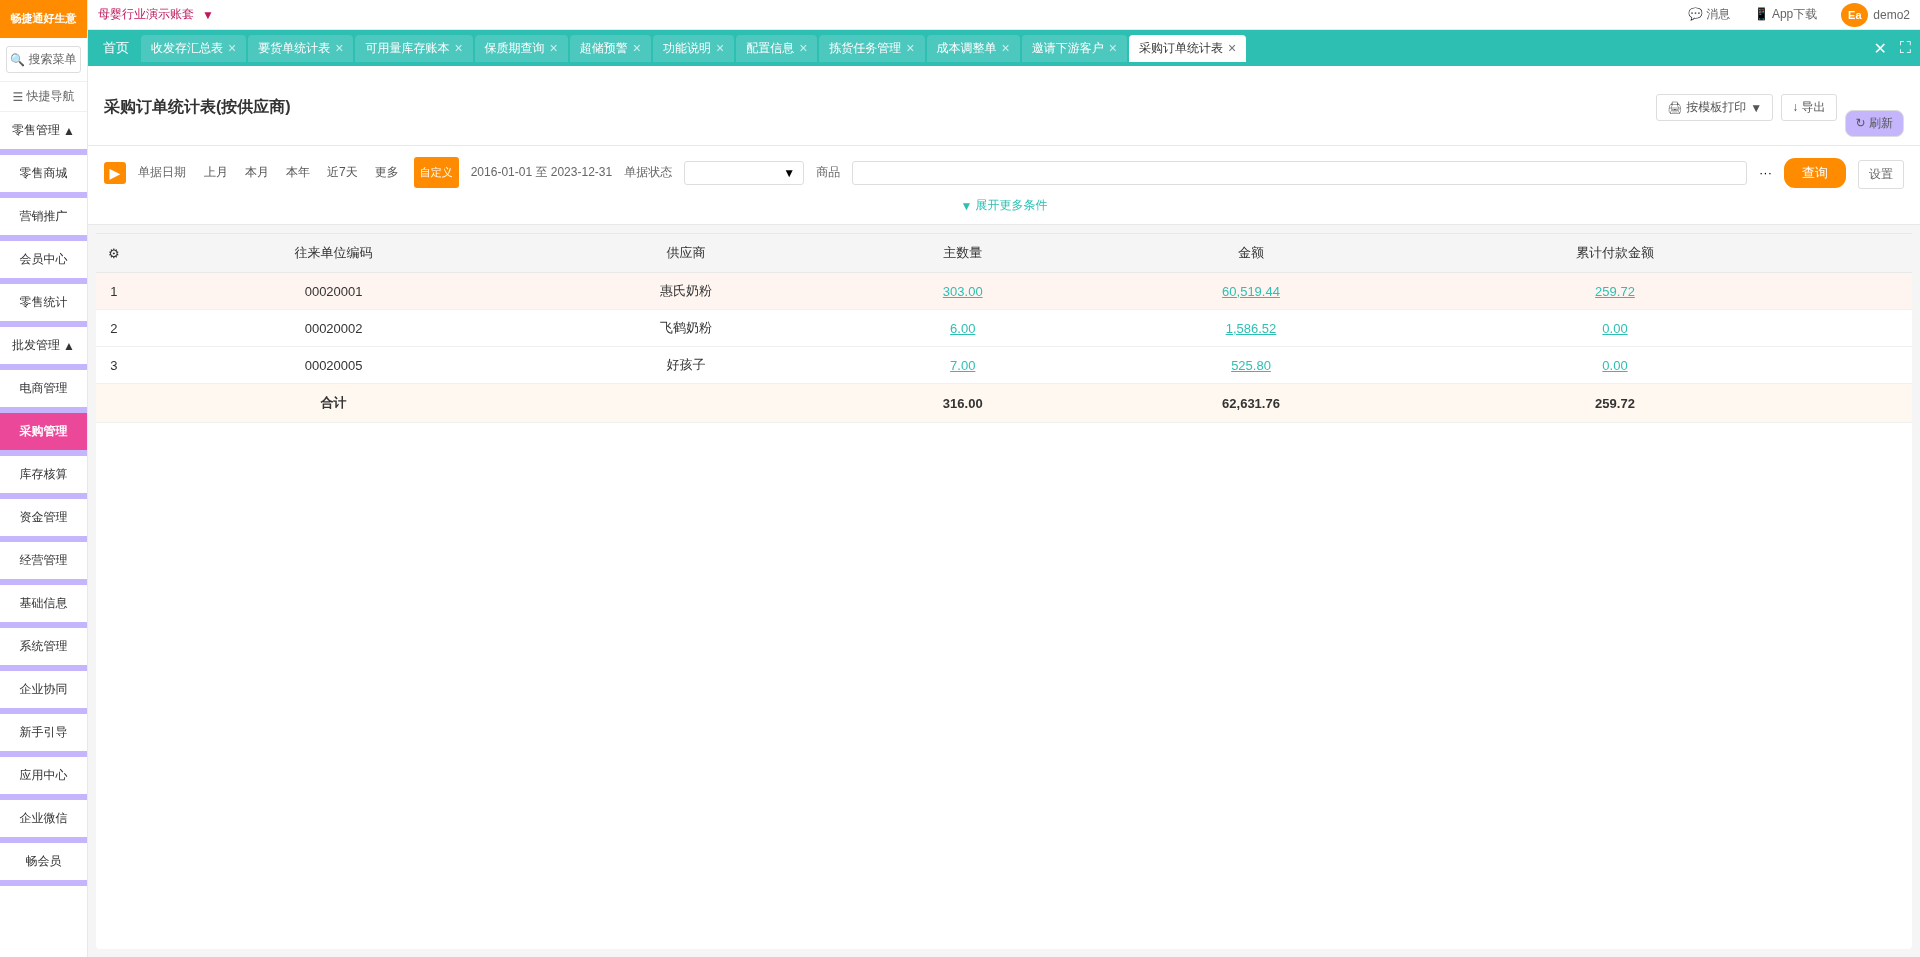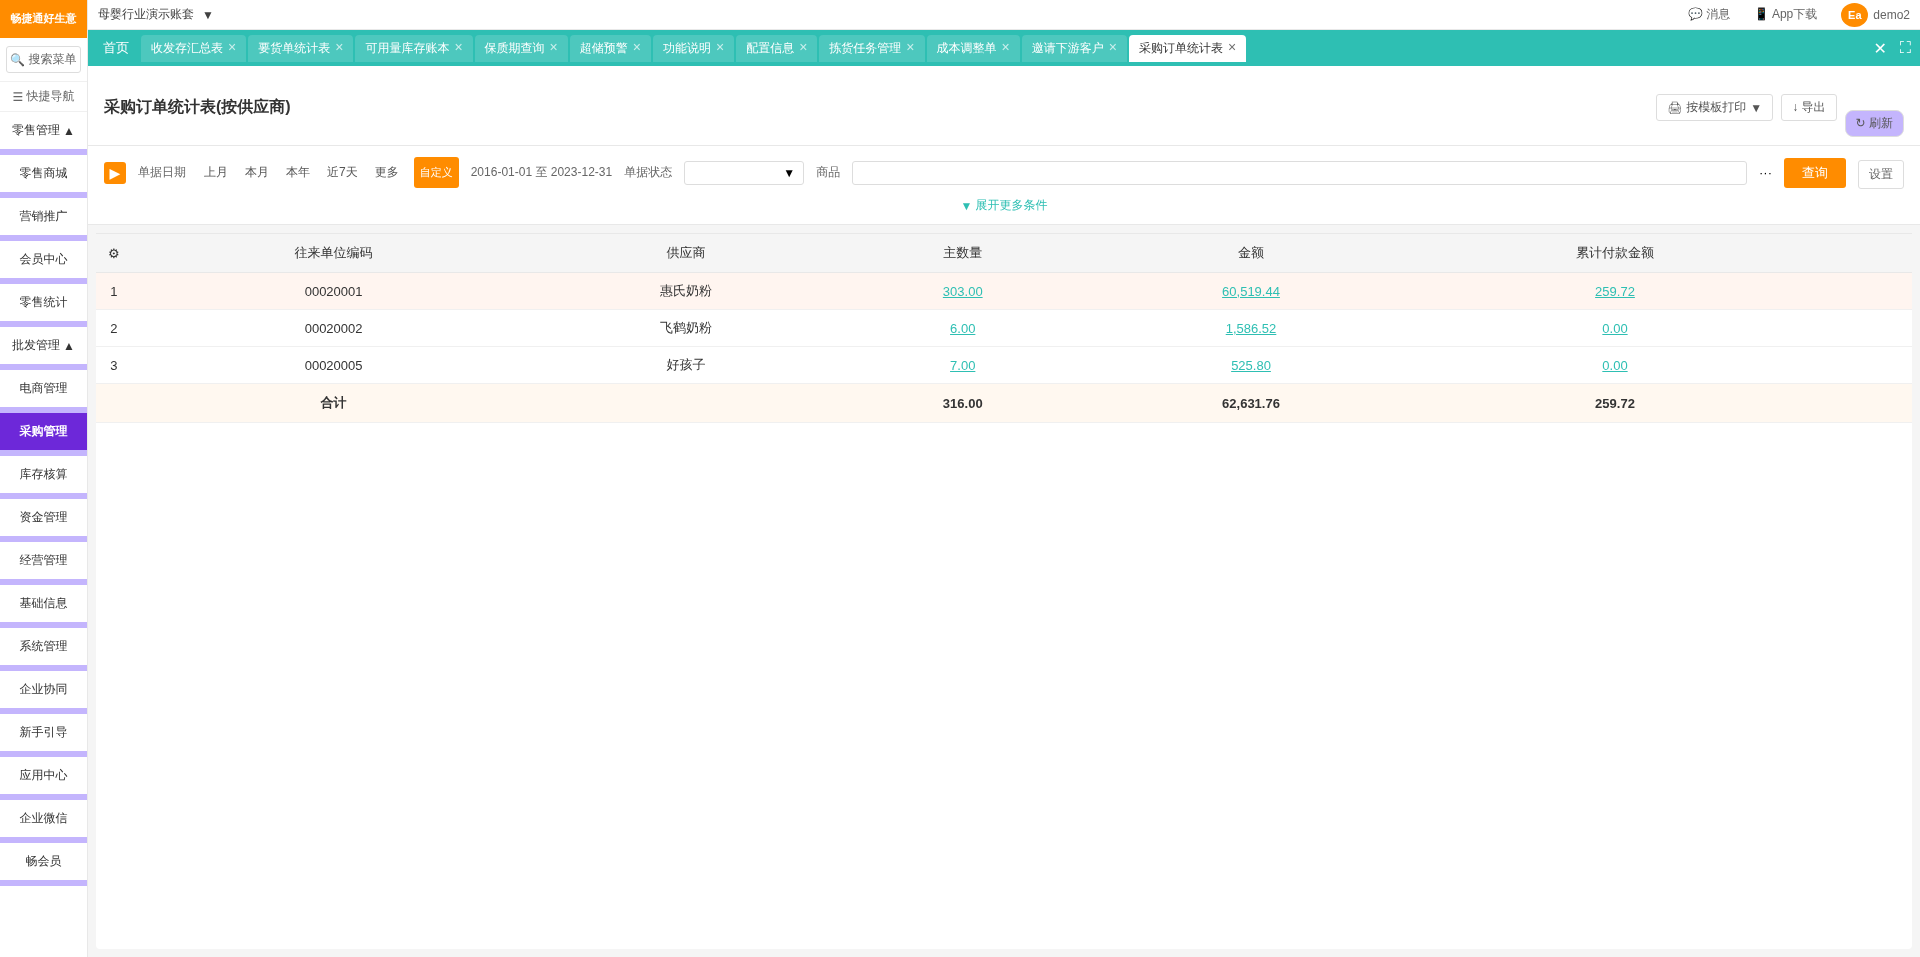--- a/index.html
+++ b/index.html
@@ -6,36 +6,36 @@
     body { font-family: "Microsoft YaHei", "PingFang SC", sans-serif; font-size: 13px; background: #f5f5f5; display: flex; height: 957px; overflow: hidden; }
 
     
     .sidebar { width: 88px; background: #fff; display: flex; flex-direction: column; border-right: 1px solid #e8e8e8; flex-shrink: 0; }
     .sidebar-logo { background: #ff8c00; height: 38px; display: flex; align-items: center; justify-content: center; }
     .sidebar-logo-text { color: #fff; font-size: 11px; font-weight: bold; text-align: center; line-height: 1.2; }
     .sidebar-search { padding: 8px 6px; border-bottom: 1px solid #f0f0f0; }
     .sidebar-search-btn { width: 100%; padding: 4px 0; background: #fff; border: 1px solid #ddd; border-radius: 3px; color: #666; font-size: 12px; cursor: pointer; display: flex; align-items: center; justify-content: center; gap: 3px; }
     .sidebar-nav-btn { padding: 6px 0; text-align: center; font-size: 12px; color: #666; cursor: pointer; border-bottom: 1px solid #f0f0f0; display: flex; align-items: center; justify-content: center; gap: 3px; }
     .sidebar-menu-item { padding: 10px 0; text-align: center; font-size: 12px; color: #333; cursor: pointer; border-bottom: 6px solid #c4b5fd; }
-    .sidebar-menu-item.active { background: #6d28d9; color: #fff; font-weight: bold; }
+    .sidebar-menu-item.active { background: #ec4899; color: #fff; font-weight: bold; }
     .sidebar-menu-item.has-arrow { display: flex; align-items: center; justify-content: center; gap: 3px; }
 
     
     .main { flex: 1; display: flex; flex-direction: column; overflow: hidden; }
 
     
     .topbar { height: 30px; background: #fff; display: flex; align-items: center; justify-content: space-between; padding: 0 10px; border-bottom: 1px solid #e8e8e8; }
-    .topbar-left { display: flex; align-items: center; gap: 8px; font-size: 12px; color: #404040; }
+    .topbar-left { display: flex; align-items: center; gap: 8px; font-size: 12px; color: #be185d; }
     .topbar-right { display: flex; align-items: center; gap: 24px; font-size: 12px; color: #666; }
     .topbar-user { display: flex; align-items: center; gap: 5px; }
     .avatar { width: 27px; height: 24px; border-radius: 50%; background: #ff8c00; color: #fff; display: flex; align-items: center; justify-content: center; font-size: 11px; font-weight: bold; }
 
     
     .tabbar { background: #2ebfb3; height: 36px; display: flex; align-items: center; padding: 0 5px; gap: 2px; overflow: hidden; }
-    .tab { background: rgba(255,255,255,0.15); color: #fff; padding: 5px 10px; border-radius: 4px 4px 0 0; font-size: 12px; cursor: pointer; display: flex; align-items: flex-start; gap: 5px; white-space: nowrap; }
+    .tab { background: rgba(255,255,255,0.15); color: #fff; padding: 5px 10px; border-radius: 4px 4px 0 0; font-size: 12px; cursor: pointer; display: flex; align-items: center; gap: 5px; white-space: nowrap; }
     .tab.active { background: #fff; color: #333; }
     .tab-close { font-size: 14px; color: inherit; line-height: 1; opacity: 0.7; }
     .tab-home { background: transparent; color: #fff; font-size: 13px; }
     .tabbar-right { margin-left: auto; display: flex; align-items: center; gap: 5px; }
     .tabbar-icon-btn { background: transparent; border: none; color: #fff; font-size: 16px; cursor: pointer; padding: 2px 4px; }
 
     
     .page { flex: 1; background: #f5f5f5; overflow: auto; display: flex; flex-direction: column; }
     .page-header { background: #fff; padding: 12px 16px 8px; border-bottom: 1px solid #e8e8e8; display: flex; align-items: center; justify-content: space-between; }
     .page-title { font-size: 16px; font-weight: bold; color: #333; }
@@ -48,21 +48,21 @@
     .filter-bar { background: #fff; padding: 10px 16px; border-bottom: 1px solid #e8e8e8; }
     .filter-row { display: flex; align-items: center; gap: 12px; flex-wrap: wrap; }
     .filter-label { font-size: 12px; color: #666; white-space: nowrap; }
     .filter-date-group { display: flex; align-items: center; gap: 5px; }
     .date-shortcut { font-size: 12px; color: #555; cursor: pointer; padding: 2px 5px; border: 1px solid transparent; border-radius: 3px; }
     .date-range { font-size: 12px; color: #666; }
     .date-tag { background: #ff8c00; color: #fff; font-size: 11px; padding: 8px 6px; border-radius: 3px; margin-left: 4px; }
     .filter-select { border: 1px solid #ddd; background: #fff; padding: 4px 8px; border-radius: 3px; font-size: 12px; min-width: 120px; cursor: pointer; display: flex; align-items: center; justify-content: space-between; gap: 30px; }
     .filter-input { border: 1px solid #ddd; background: #fff; padding: 4px 8px; border-radius: 3px; font-size: 12px; flex: 1; min-width: 200px; }
     .filter-more-btn { color: #2ebfb3; font-size: 12px; cursor: pointer; display: flex; align-items: center; gap: 3px; width: 100%; justify-content: center; margin-top: 8px; }
-    .btn-query { background: #ff8c00; color: #fff; border: none; padding: 6px 18px; border-radius: 3px; font-size: 13px; cursor: pointer; }
+    .btn-query { background: #ff8c00; color: #fff; border: none; padding: 6px 18px; border-radius: 11px; font-size: 13px; cursor: pointer; }
     .btn-settings { background: #fff; color: #666; border: 1px solid #ddd; padding: 5px 10px; border-radius: 3px; font-size: 12px; cursor: pointer; margin-top: 4px; display: block; }
 
     
     .table-section { background: #fff; margin: 8px; border-radius: 4px; flex: 1; }
     .data-table { width: 100%; border-collapse: collapse; }
     .data-table th { background: #f5f5f5; font-size: 13px; color: #333; font-weight: normal; padding: 10px 12px; text-align: center; border-bottom: 1px solid #e8e8e8; border-top: 1px solid #e8e8e8; }
     .data-table td { font-size: 13px; color: #333; padding: 9px 12px; text-align: center; border-bottom: 1px solid #f0f0f0; }
     .data-table tbody tr.highlighted { background: #fff5f0; }
     .data-table tbody tr.highlighted td { color: #333; }
     .link-val { color: #2ebfb3; text-decoration: underline; cursor: pointer; }

